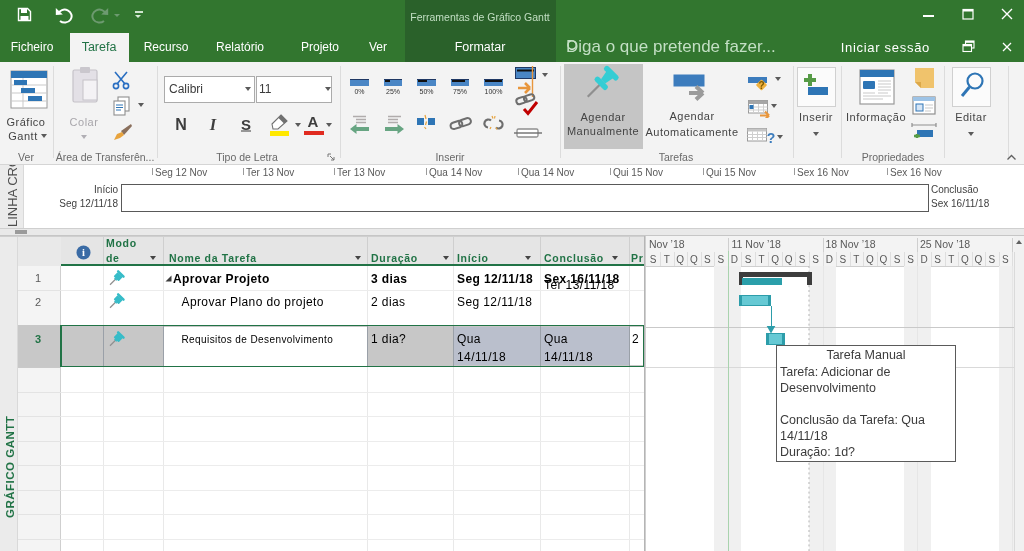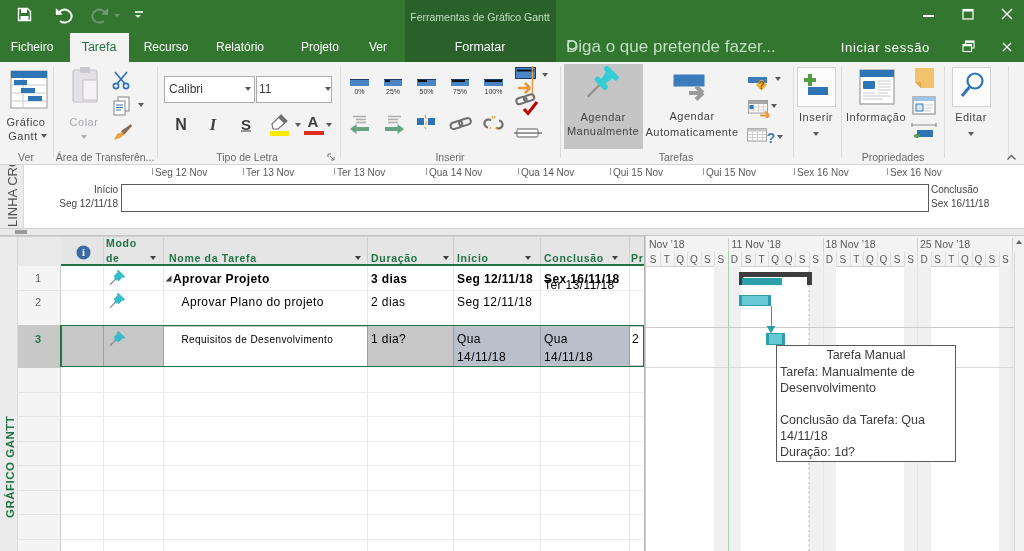--- a/index.html
+++ b/index.html
@@ -501,20 +501,20 @@
 <div class="ab" style="left:767.9px;top:294.5px;width:3px;height:11px;background:#2d9daa"></div>
 <div class="ab" style="left:770.7px;top:305.5px;width:1.4px;height:21px;background:#2d9daa"></div>
 <svg class="ab" style="left:766.4px;top:325.5px" width="10" height="8" viewBox="0 0 10 8">
 <polygon points="0.7,0 9.3,0 5,7.5" fill="#2d9daa"></polygon>
     </svg>
 <div class="ab" style="left:765.7px;top:332.5px;width:18.8px;height:12px;background:#66c9d4;border:1px solid #2d9daa;box-sizing:border-box"></div>
 <div class="ab" style="left:765.7px;top:332.5px;width:3px;height:12px;background:#2d9daa"></div>
 <div class="ab" style="left:781.5px;top:332.5px;width:3px;height:12px;background:#2d9daa"></div>
 <div class="ab" style="left:776px;top:344.5px;width:180px;height:117px;background:#fff;border:1px solid #5a5a5a;box-sizing:border-box;z-index:5"></div>
 <div class="tx" style="left:866px;top:348px;font-size:12.5px;color:#3c3c3c;z-index:6;transform:translateX(-50%)">Tarefa Manual</div>
-<div class="tx" style="left:780px;top:364.5px;font-size:12.5px;color:#3c3c3c;z-index:6">Tarefa: Manualmente de</div>
+<div class="tx" style="left:780px;top:364.5px;font-size:12.5px;color:#3c3c3c;z-index:6">Tarefa: Adicionar de</div>
 <div class="tx" style="left:780px;top:380.5px;font-size:12.5px;color:#3c3c3c;z-index:6">Desenvolvimento</div>
 <div class="tx" style="left:780px;top:412.5px;font-size:12.5px;color:#3c3c3c;z-index:6">Conclusão da Tarefa: Qua</div>
 <div class="tx" style="left:780px;top:428.5px;font-size:12.5px;color:#3c3c3c;z-index:6">14/11/18</div>
 <div class="tx" style="left:780px;top:444.5px;font-size:12.5px;color:#3c3c3c;z-index:6">Duração: 1d?</div>
 <div class="ab" style="left:1014px;top:236px;width:10px;height:315px;background:#f1f1f1;border-left:1px solid #dadada;box-sizing:border-box"></div>
 <div class="ab" style="left:1014px;top:236px;width:10px;height:16px;background:#f1f1f1"></div>
 <div class="ab" style="left:1016px;top:240px;width:0;height:0;border-left:3.5px solid transparent;border-right:3.5px solid transparent;border-bottom:4.5px solid #606060"></div>
 </div>
 </body></html>

